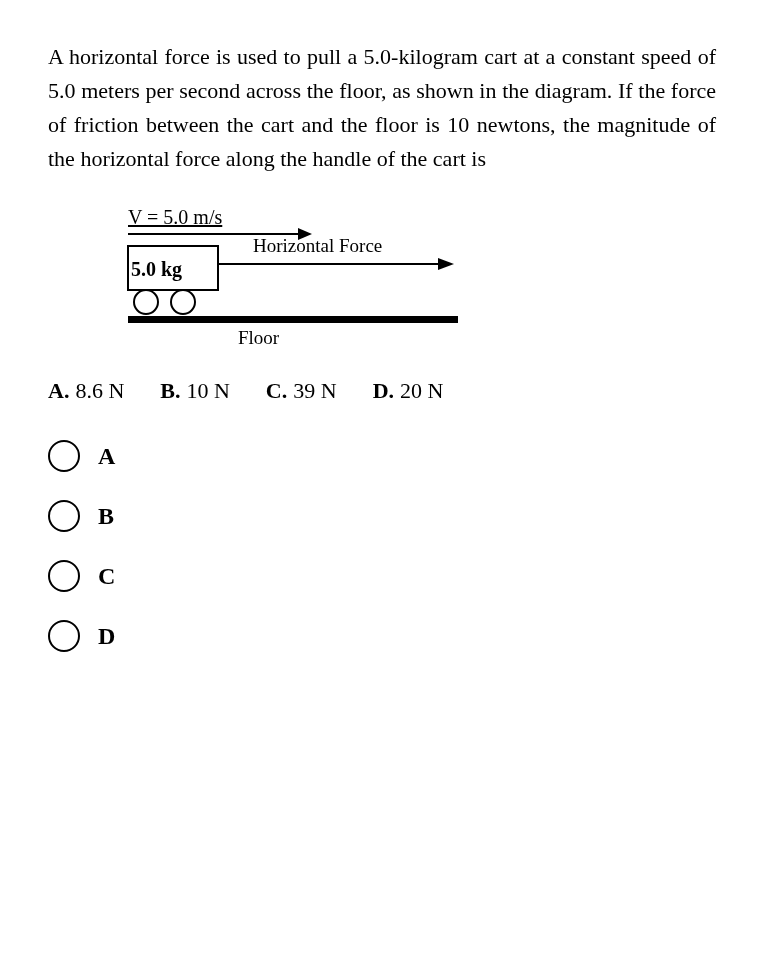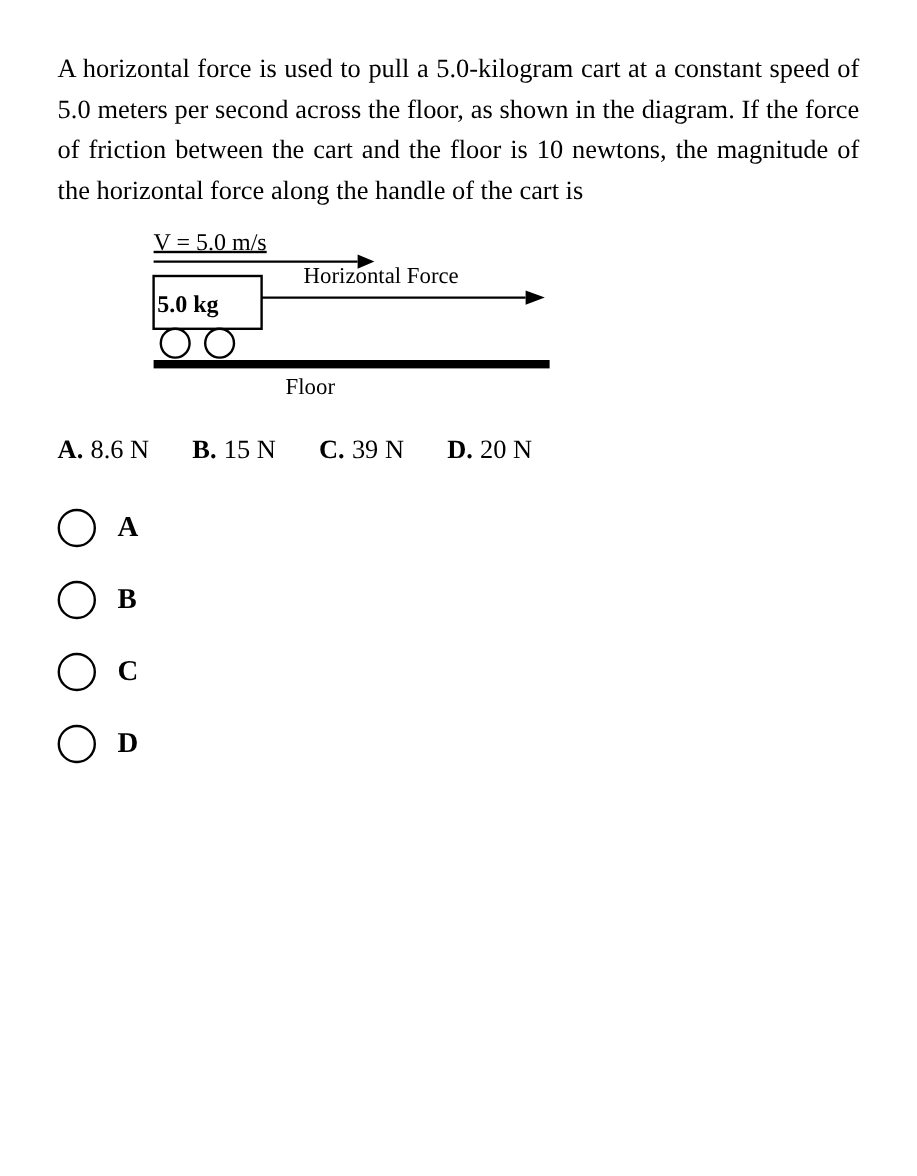--- a/index.html
+++ b/index.html
@@ -19,21 +19,21 @@
     }
 
     .question-text {
       line-height: 1.55;
       text-align: justify;
       font-family: Liberation Serif, serif;
     }
 
     
     .diagram-svg-container {
-      margin: 10px 0 10px 50px;
+      margin: 26px 0 10px 50px;
     }
 
     
     .choices-row {
       display: flex;
       align-items: center;
       gap: 0;
       margin-bottom: 36px;
       font-size: 22px;
     }
@@ -112,21 +112,21 @@
   </svg>
 </div>
 
 <div class="choices-row">
   <div class="choice-item">
     <span class="choice-letter">A.</span>
     <span>8.6 N</span>
   </div>
   <div class="choice-item">
     <span class="choice-letter">B.</span>
-    <span>15 N</span>
+    <span>10 N</span>
   </div>
   <div class="choice-item">
     <span class="choice-letter">C.</span>
     <span>39 N</span>
   </div>
   <div class="choice-item">
     <span class="choice-letter">D.</span>
     <span>20 N</span>
   </div>
 </div>

